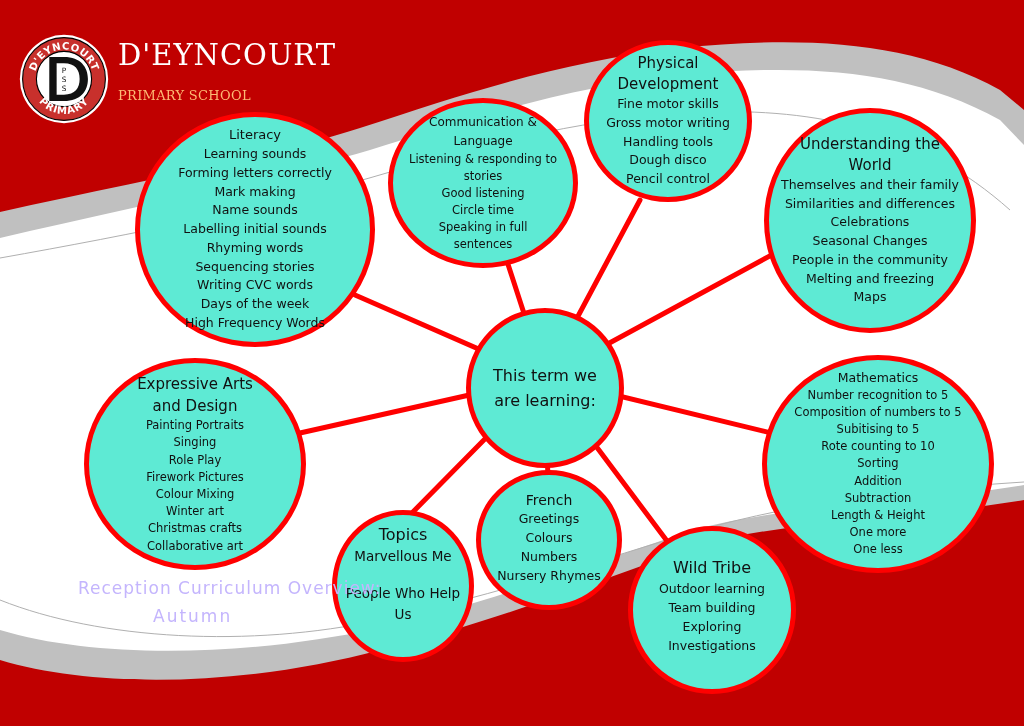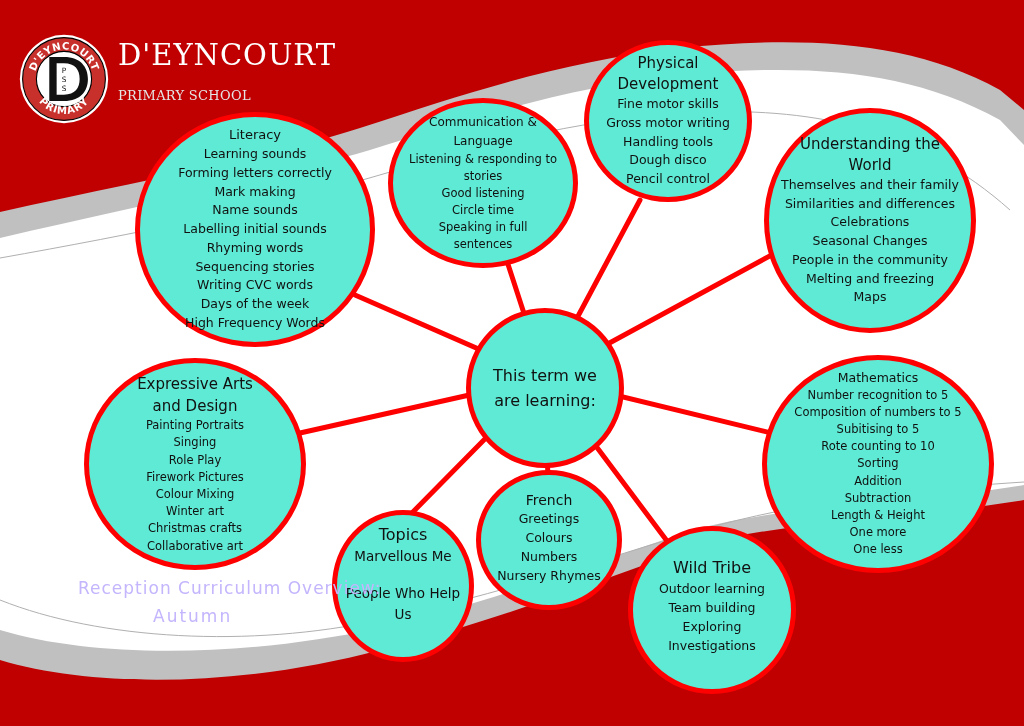--- a/index.html
+++ b/index.html
@@ -14,21 +14,21 @@
     .logo {
       position: absolute; left: 18px; top: 33px; width: 92px; height: 92px;
     }
     .brand-title {
       position: absolute; left: 118px; top: 38px;
       color: #ffffff; font-family: "DejaVu Serif", serif;
       font-size: 29px; letter-spacing: 1px; white-space: nowrap;
     }
     .brand-sub {
       position: absolute; left: 118px; top: 88px;
-      color: #e5e5e5; font-family: "DejaVu Serif", serif;
+      color: #fdba74; font-family: "DejaVu Serif", serif;
       font-size: 13px; letter-spacing: 0.3px; white-space: nowrap;
     }
     .bubble {
       position: absolute; box-sizing: border-box;
       border: 5px solid #ff0000; border-radius: 50%;
       background: #5eead4;
       display: flex; flex-direction: column; align-items: center; justify-content: center;
       text-align: center; color: #111;
     }
     .bubble .title { font-weight: normal; color: #111; }

